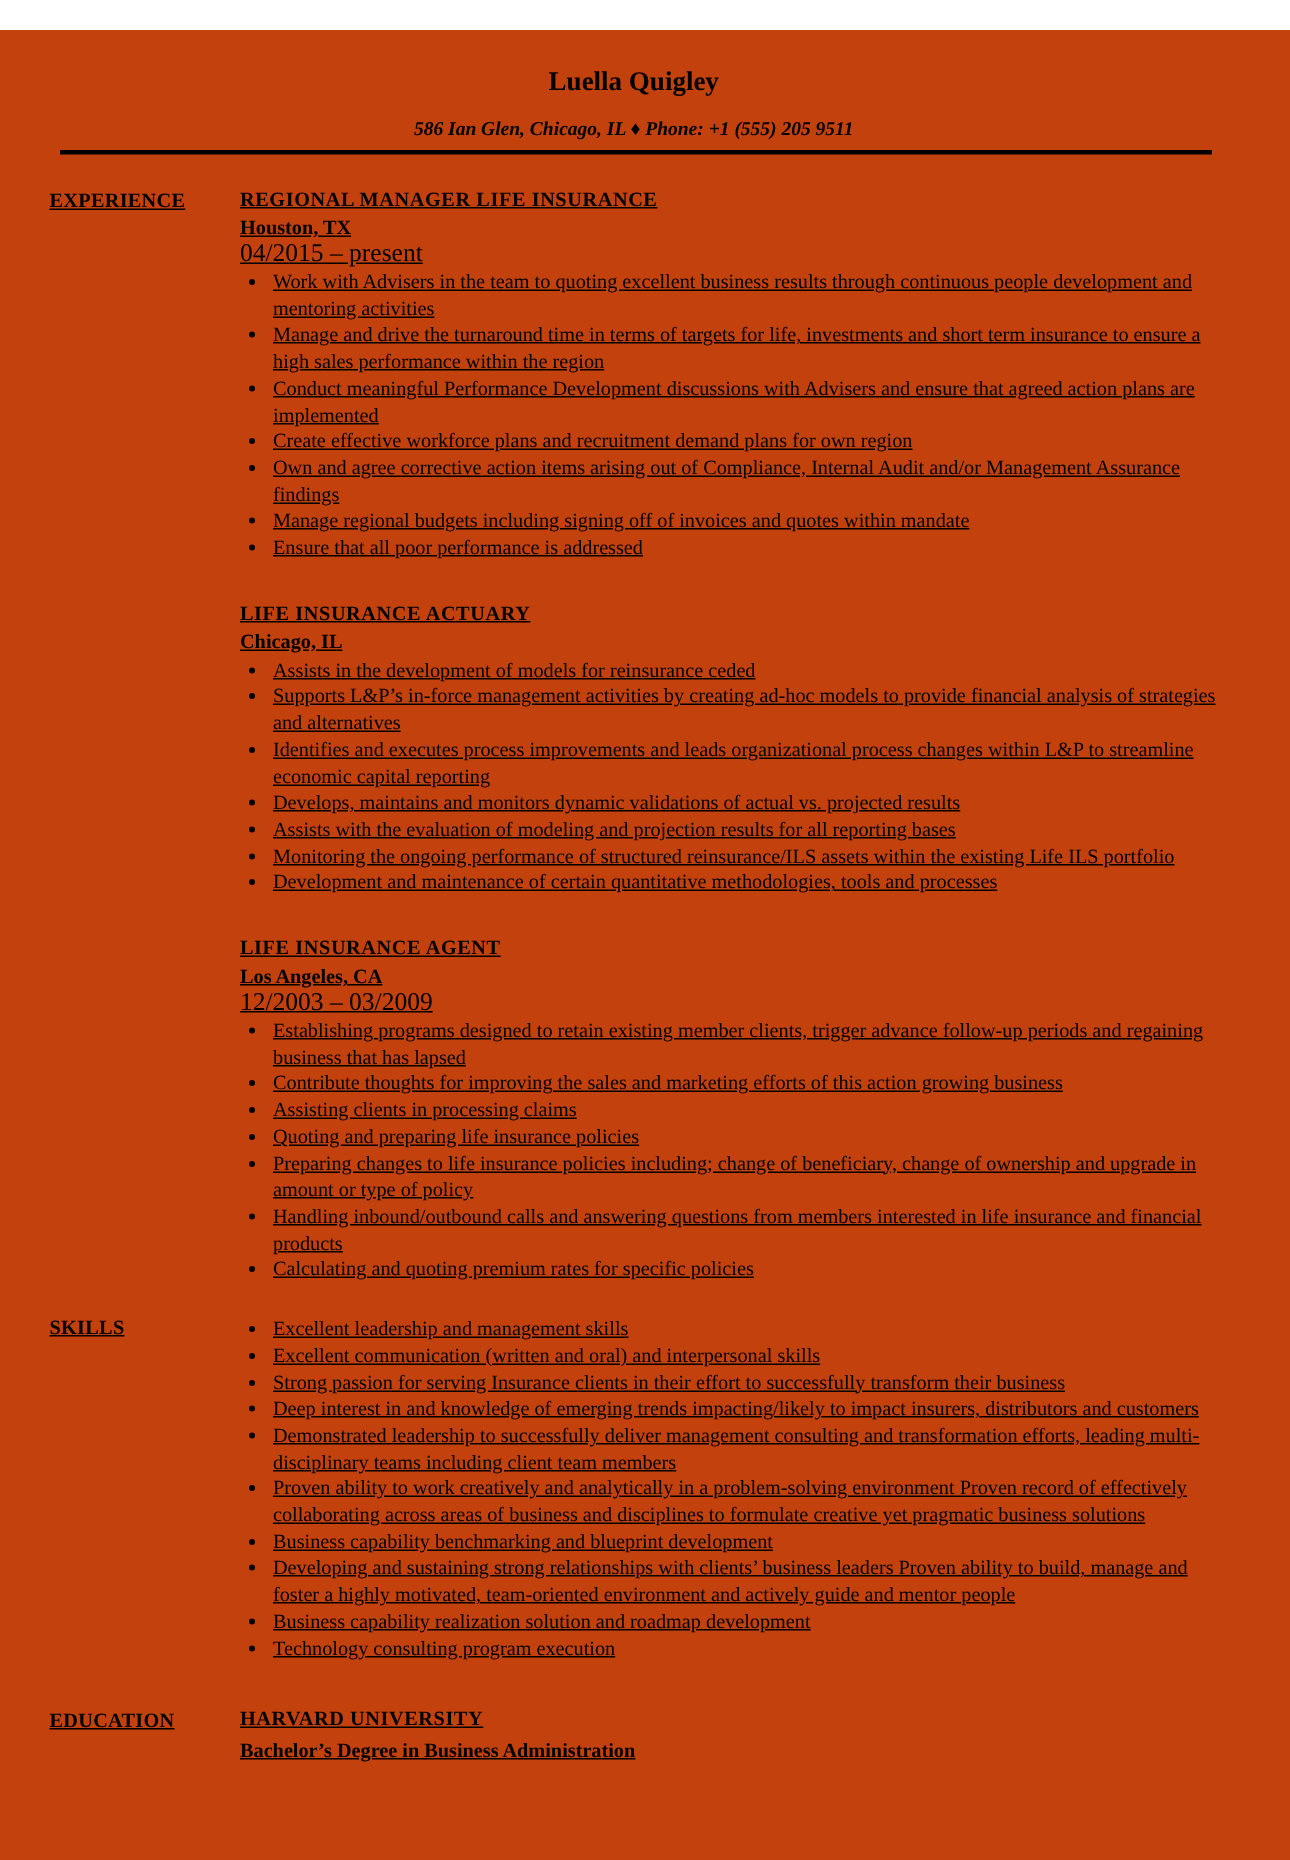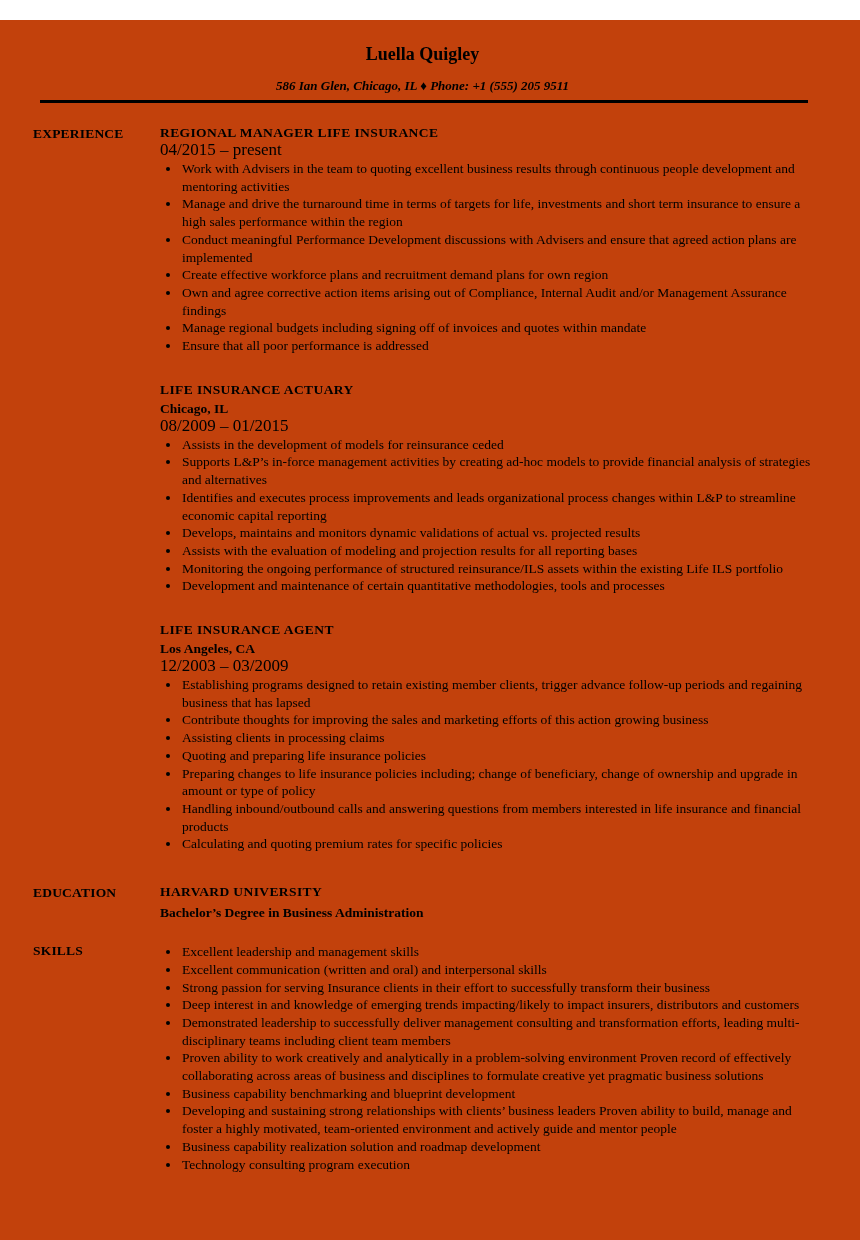--- a/index.html
+++ b/index.html
@@ -31,20 +31,21 @@
     font-style: italic;
   }
   .header-rule {
     border: none;
     border-top: 3px solid #000000;
     margin: 6px 4px 0 7px;
   }
   .section-row {
     display: flex;
     align-items: flex-start;
+    text-decoration: underline;
   }
   .section-row.experience { margin-top: 21px; }
   .section-row.education { margin-top: 30px; }
   .section-row.skills { margin-top: 20px; }
   .side-label {
     flex: 0 0 127px;
     width: 127px;
     font-size: 13.5px;
     font-weight: bold;
     letter-spacing: 0.2px;
@@ -101,35 +102,35 @@
     <div class="person-name">Luella Quigley</div>
     <div class="contact-line">586 Ian Glen, Chicago, IL ♦ Phone: +1 (555) 205 9511</div>
     <hr class="header-rule">
   </header>
 
   <section class="section-row experience">
     <div class="side-label">EXPERIENCE</div>
     <div class="section-content">
         <div class="job">
           <div class="job-title">REGIONAL MANAGER LIFE INSURANCE</div>
+          <div class="job-location">Houston, TX</div>
           <div class="job-dates">04/2015 – present</div>
           <ul class="bullets">
             <li>Work with Advisers in the team to quoting excellent business results through continuous people development and mentoring activities</li>
             <li>Manage and drive the turnaround time in terms of targets for life, investments and short term insurance to ensure a high sales performance within the region</li>
             <li>Conduct meaningful Performance Development discussions with Advisers and ensure that agreed action plans are implemented</li>
             <li>Create effective workforce plans and recruitment demand plans for own region</li>
             <li>Own and agree corrective action items arising out of Compliance, Internal Audit and/or Management Assurance findings</li>
             <li>Manage regional budgets including signing off of invoices and quotes within mandate</li>
             <li>Ensure that all poor performance is addressed</li>
           </ul>
         </div>
         <div class="job">
           <div class="job-title">LIFE INSURANCE ACTUARY</div>
           <div class="job-location">Chicago, IL</div>
-          <div class="job-dates">08/2009 – 01/2015</div>
           <ul class="bullets">
             <li>Assists in the development of models for reinsurance ceded</li>
             <li>Supports L&amp;P’s in-force management activities by creating ad-hoc models to provide financial analysis of strategies and alternatives</li>
             <li>Identifies and executes process improvements and leads organizational process changes within L&amp;P to streamline economic capital reporting</li>
             <li>Develops, maintains and monitors dynamic validations of actual vs. projected results</li>
             <li>Assists with the evaluation of modeling and projection results for all reporting bases</li>
             <li>Monitoring the ongoing performance of structured reinsurance/ILS assets within the existing Life ILS portfolio</li>
             <li>Development and maintenance of certain quantitative methodologies, tools and processes</li>
           </ul>
         </div>
@@ -143,39 +144,39 @@
             <li>Assisting clients in processing claims</li>
             <li>Quoting and preparing life insurance policies</li>
             <li>Preparing changes to life insurance policies including; change of beneficiary, change of ownership and upgrade in amount or type of policy</li>
             <li>Handling inbound/outbound calls and answering questions from members interested in life insurance and financial products</li>
             <li>Calculating and quoting premium rates for specific policies</li>
           </ul>
         </div>
       </div>
   </section>
 
-  <section class="section-row education">
-    <div class="side-label">EDUCATION</div>
-    <div class="section-content">
-      <div class="school-name">HARVARD UNIVERSITY</div>
-      <div class="degree">Bachelor’s Degree in Business Administration</div>
-    </div>
-  </section>
-
   <section class="section-row skills">
     <div class="side-label">SKILLS</div>
     <div class="section-content">
       <ul class="bullets">
           <li>Excellent leadership and management skills</li>
           <li>Excellent communication (written and oral) and interpersonal skills</li>
           <li>Strong passion for serving Insurance clients in their effort to successfully transform their business</li>
           <li>Deep interest in and knowledge of emerging trends impacting/likely to impact insurers, distributors and customers</li>
           <li>Demonstrated leadership to successfully deliver management consulting and transformation efforts, leading multi-disciplinary teams including client team members</li>
           <li>Proven ability to work creatively and analytically in a problem-solving environment Proven record of effectively collaborating across areas of business and disciplines to formulate creative yet pragmatic business solutions</li>
           <li>Business capability benchmarking and blueprint development</li>
           <li>Developing and sustaining strong relationships with clients’ business leaders Proven ability to build, manage and foster a highly motivated, team-oriented environment and actively guide and mentor people</li>
           <li>Business capability realization solution and roadmap development</li>
           <li>Technology consulting program execution</li>
         </ul>
     </div>
   </section>
 
+  <section class="section-row education">
+    <div class="side-label">EDUCATION</div>
+    <div class="section-content">
+      <div class="school-name">HARVARD UNIVERSITY</div>
+      <div class="degree">Bachelor’s Degree in Business Administration</div>
+    </div>
+  </section>
+
 </div>
 
 </body></html>

